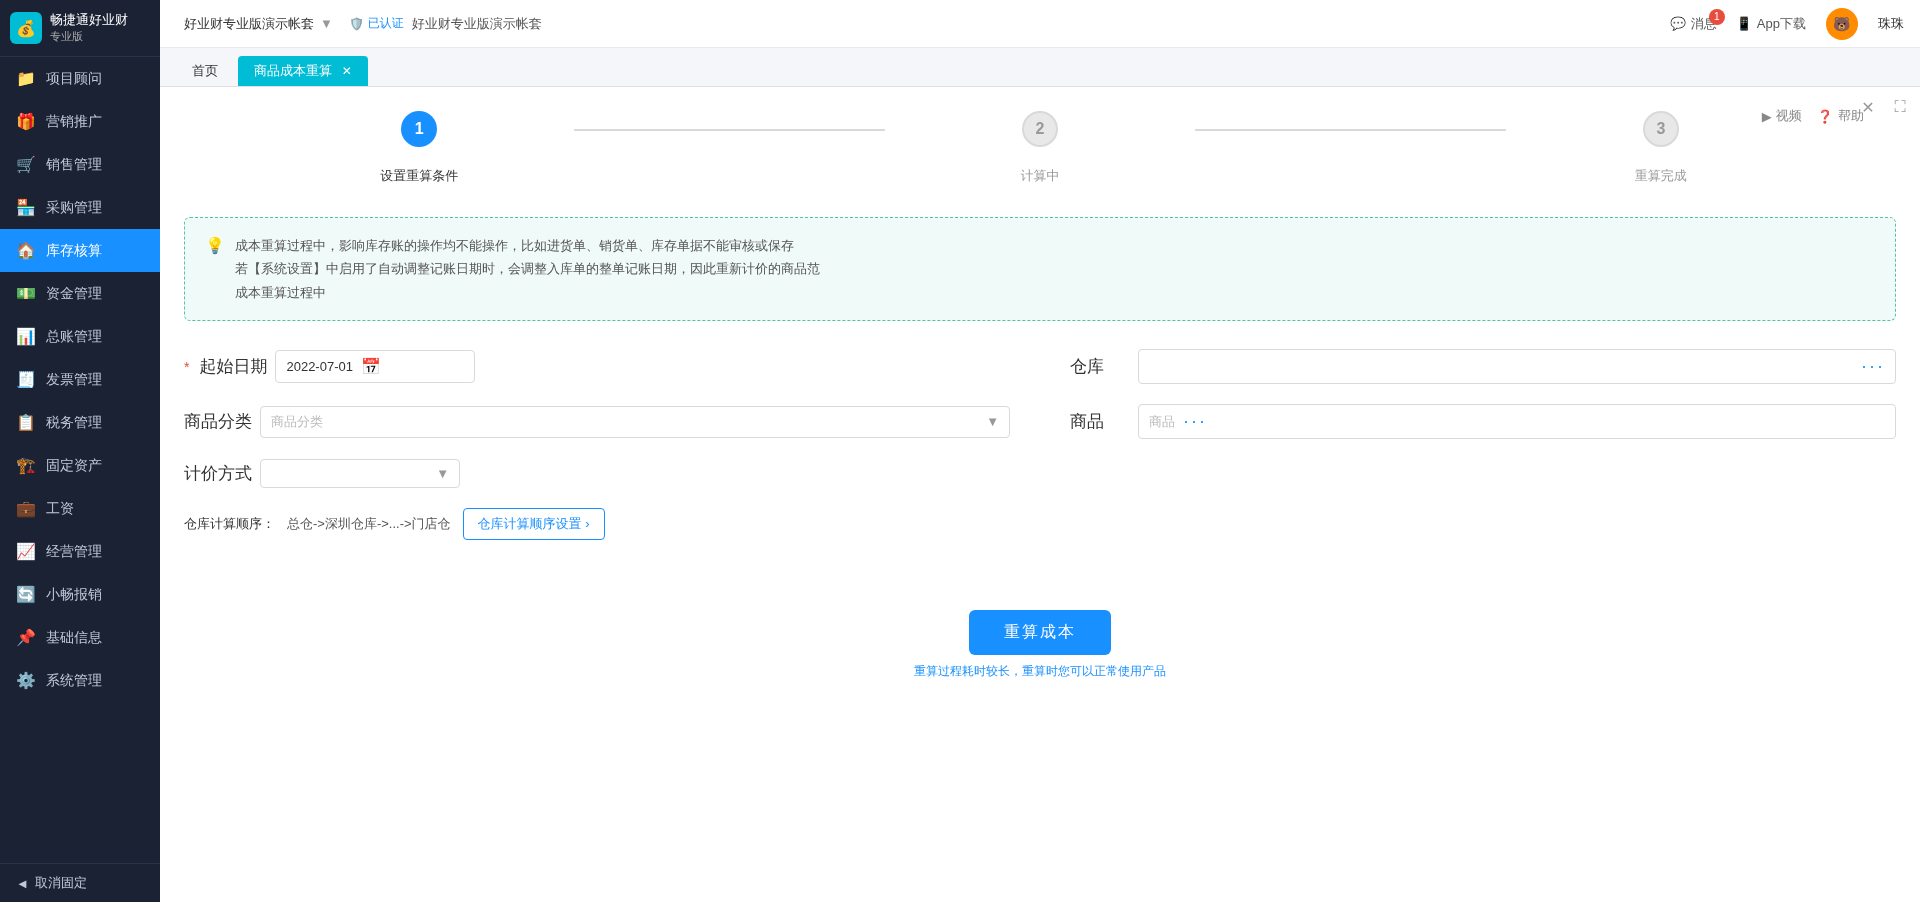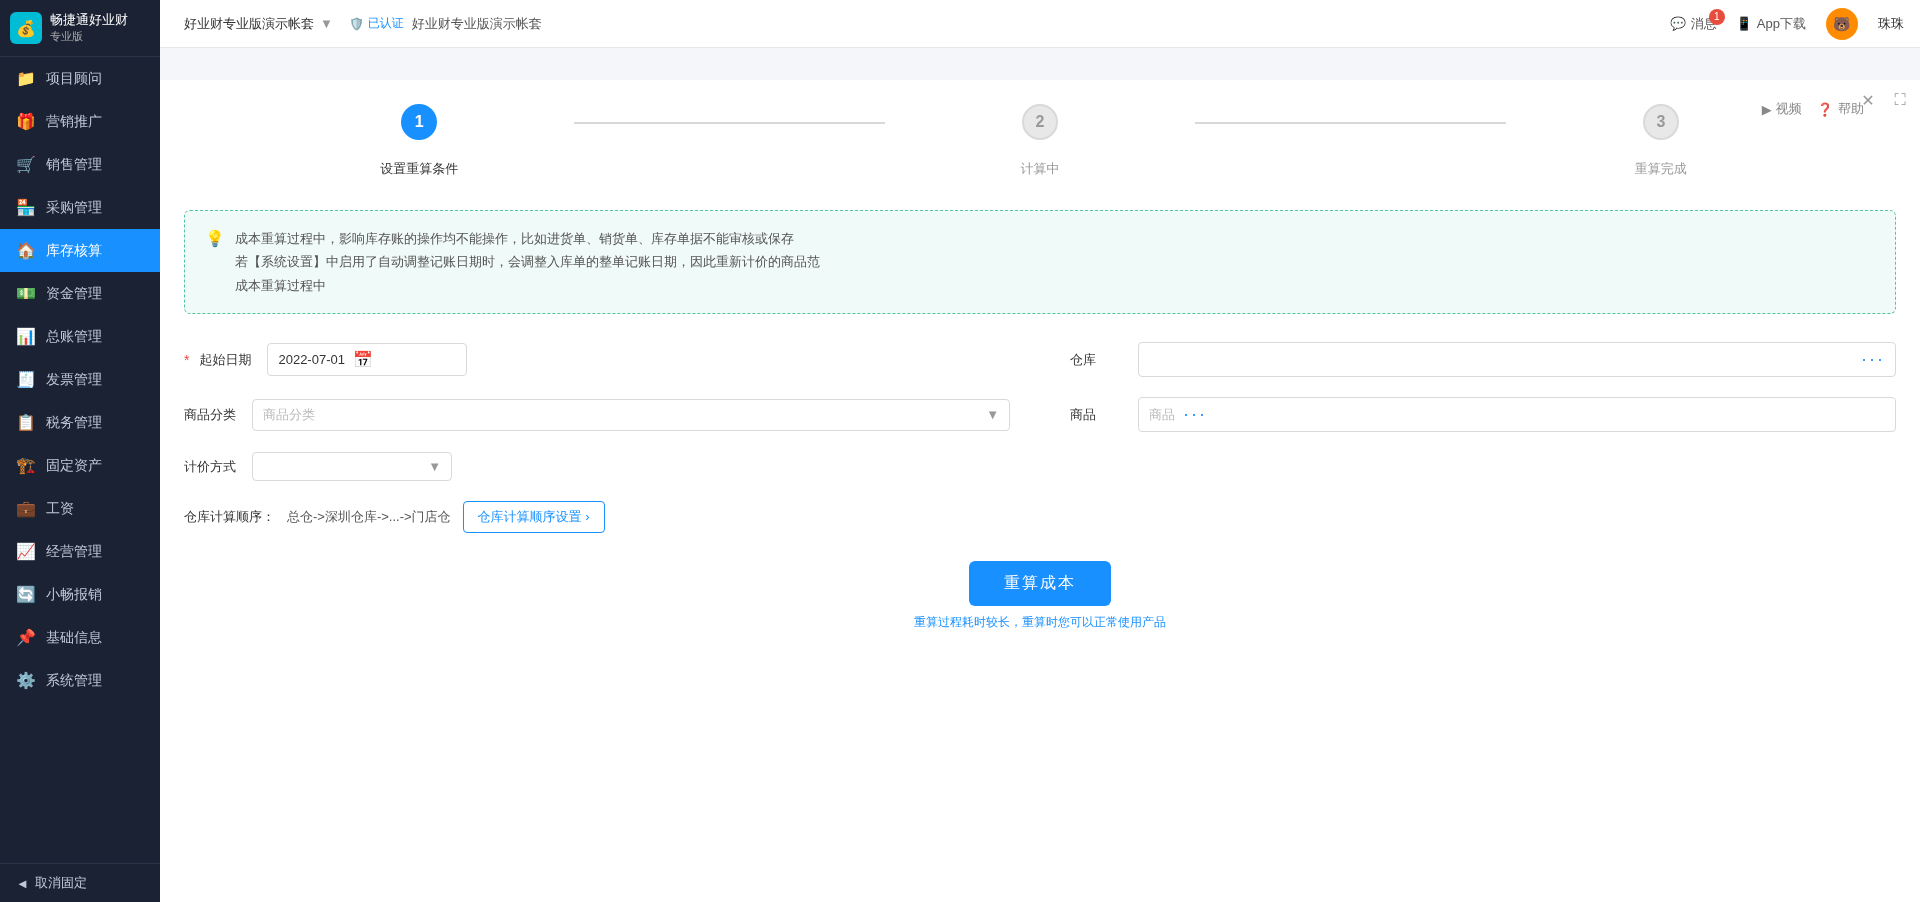--- a/index.html
+++ b/index.html
@@ -63,21 +63,20 @@
     }
     .sidebar-bottom-icon { margin-right: 6px; }
 
     
     .main {
       flex: 1;
       display: flex;
       flex-direction: column;
       background: #f5f6fa;
       overflow: hidden;
-      gap: 32px;
     }
 
     
     .topbar {
       background: white;
       display: flex;
       align-items: center;
       padding: 0 16px;
       height: 48px;
       border-bottom: 1px solid #e8e8e8;
@@ -258,21 +257,21 @@
       margin-bottom: 20px;
       gap: 60px;
     }
     .form-field {
       display: flex;
       align-items: center;
       gap: 8px;
       flex: 1;
     }
     .form-label {
-      font-size: 13px;
+      font-size: 17px;
       color: #333;
       white-space: nowrap;
       min-width: 60px;
     }
     .form-required { color: #e74c3c; margin-right: 2px; }
     .form-input {
       display: flex;
       align-items: center;
       border: 1px solid #d9d9d9;
       border-radius: 4px;
@@ -333,20 +332,21 @@
     }
     .recalc-btn {
       background: #1890ff;
       color: white;
       border: none;
       border-radius: 6px;
       padding: 12px 35px;
       font-size: 16px;
       cursor: pointer;
       letter-spacing: 2px;
+      margin-top: 42px;
     }
     .recalc-hint { color: #1890ff; font-size: 12px; }
 
     
     .content-top-controls {
       position: absolute;
       top: 8px;
       right: 8px;
       display: flex;
       gap: 8px;
@@ -465,20 +465,29 @@
       </div>
       <div class="topbar-app">
         <span>📱</span>
         <span>App下载</span>
       </div>
       <div class="topbar-avatar">🐻</div>
       <span class="topbar-username">珠珠</span>
     </div>
   </div>
 
+  <div class="tabbar">
+    <div class="tab tab-home">
+      <span>首页</span>
+    </div>
+    <div class="tab active">
+      <span>商品成本重算</span>
+      <span class="tab-close">✕</span>
+    </div>
+  </div>
 
   <div class="content">
 
     <div class="content-top-controls">
       <div class="ctrl-btn">✕</div>
       <div class="ctrl-btn">⛶</div>
     </div>
 
     <div style="position:absolute; top:20px; right:56px; display:flex; gap:16px;">
       <div class="content-action-btn">

